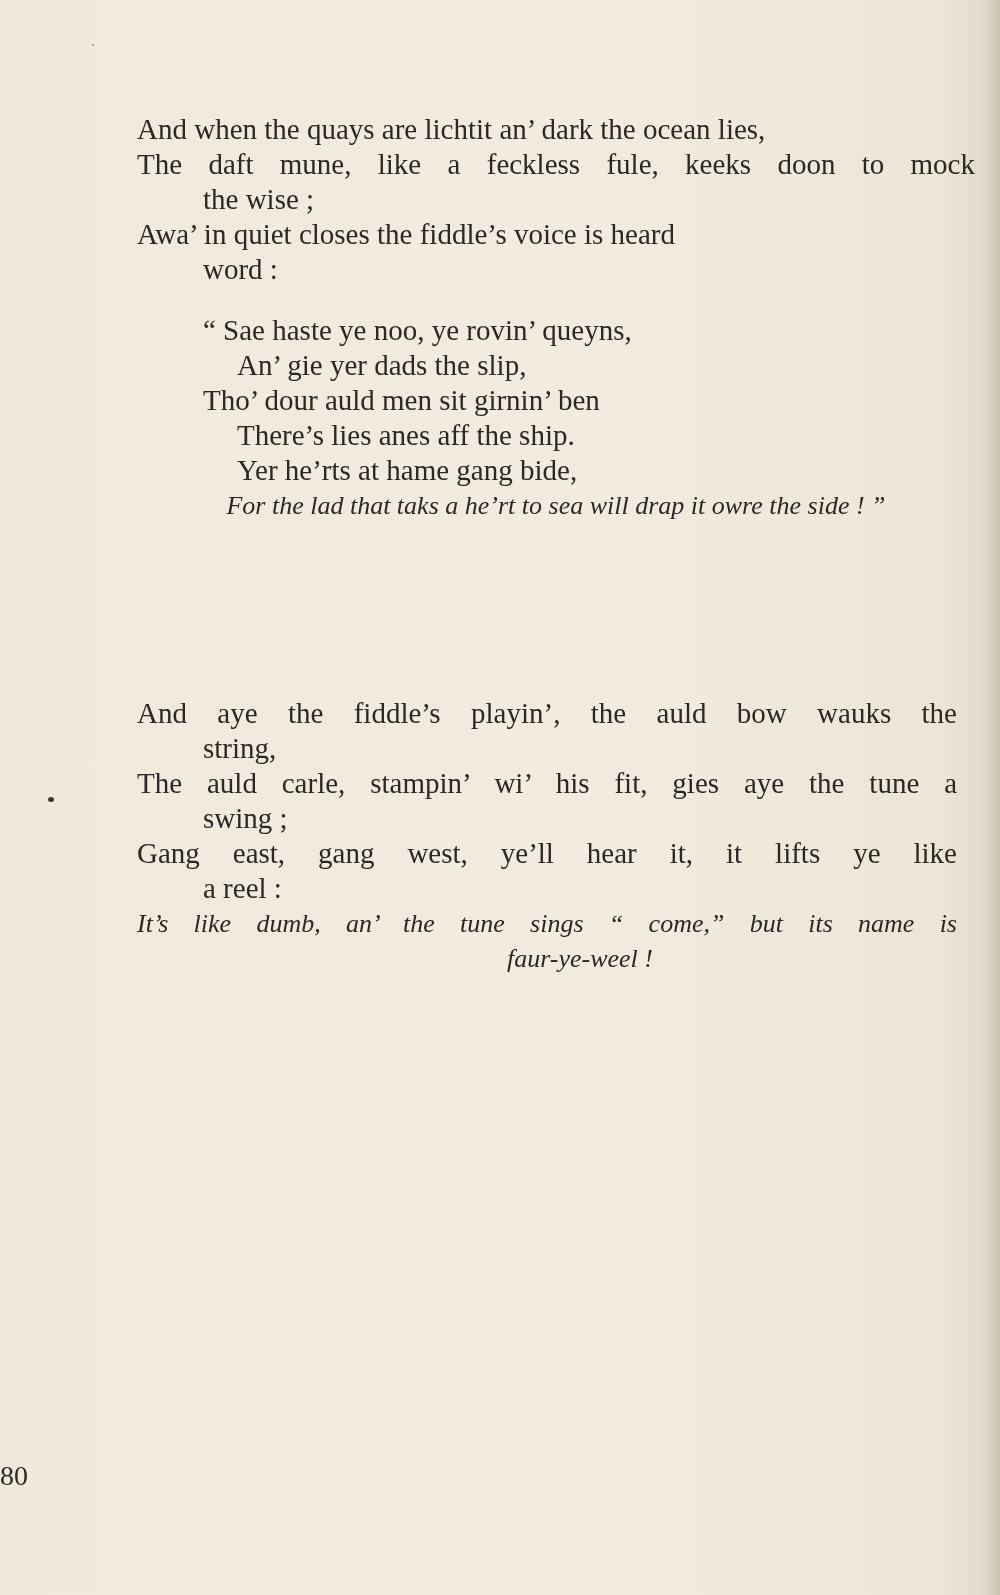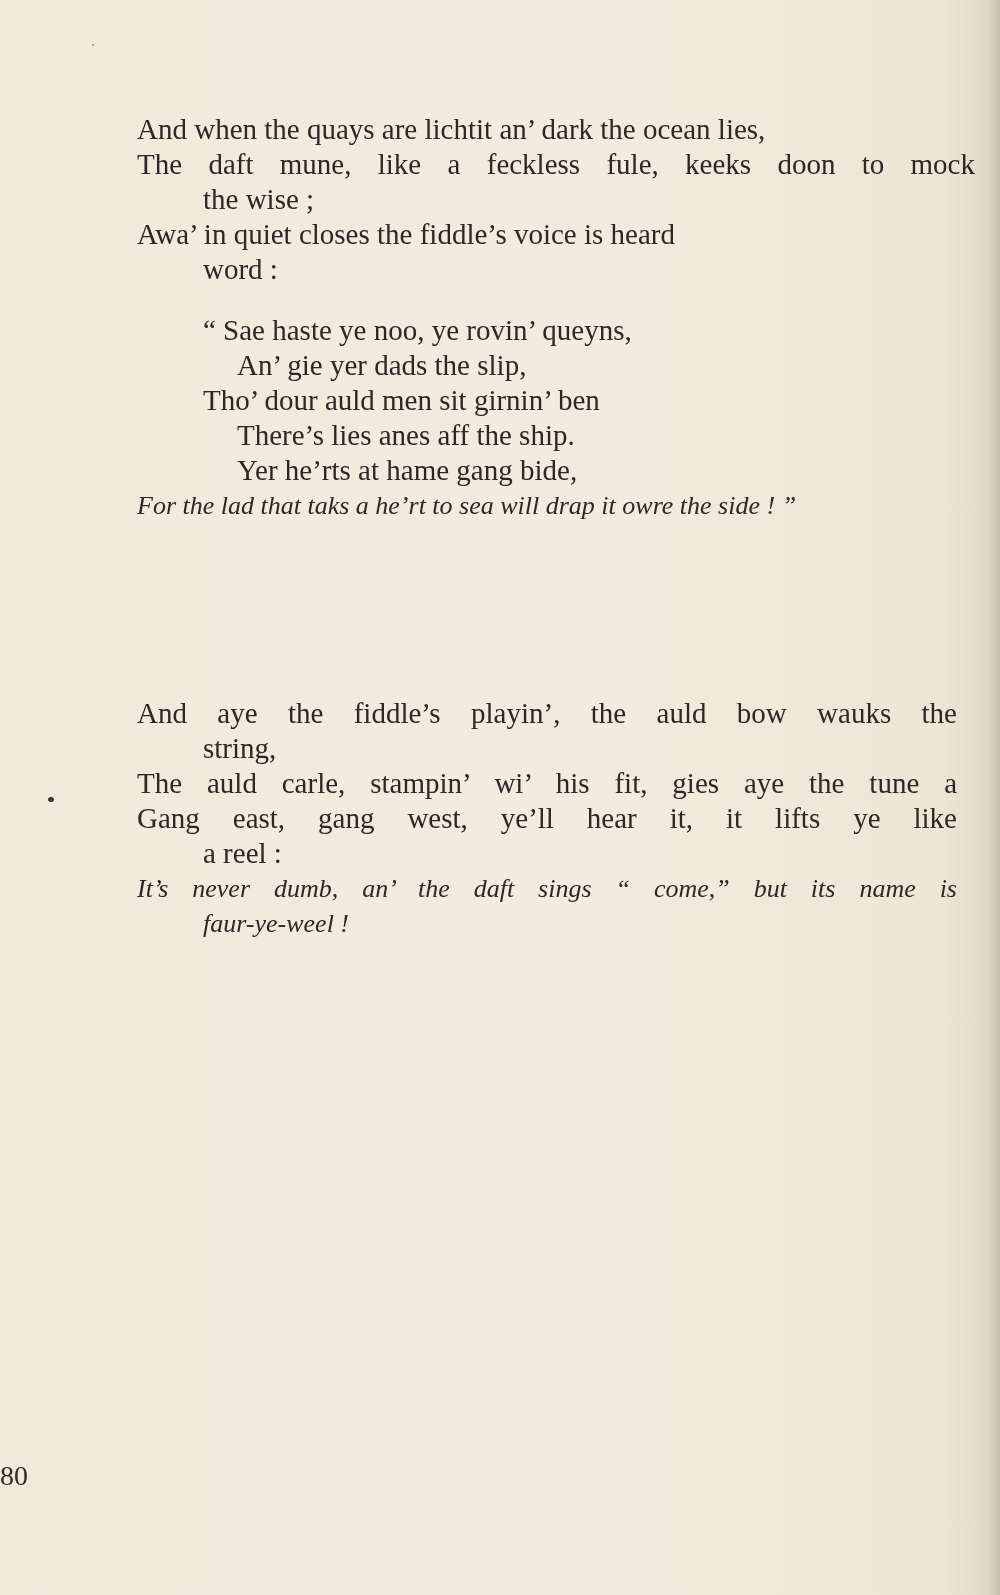--- a/index.html
+++ b/index.html
@@ -53,20 +53,21 @@
     padding-left: 66px;
   }
   .refrain {
     margin-top: 26px;
   }
   .refrain .r1 { padding-left: 66px; }
   .refrain .r2 { padding-left: 100px; }
   .italic {
     font-style: italic;
     font-size: 26px;
+    text-align: center;
   }
   .stanza2 {
     position: absolute;
     left: 137px;
     top: 696px;
     width: 820px;
   }
   .page-number {
     position: absolute;
     left: 0;
@@ -99,20 +100,21 @@
       <div class="line r2">There’s lies anes aff the ship.</div>
       <div class="line r2">Yer he’rts at hame gang bide,</div>
       <div class="line italic">For the lad that taks a he’rt to sea will drap it owre the side ! ”</div>
     </div>
   </div>
 
   <div class="stanza2">
     <div class="line justify">And aye the fiddle’s playin’, the auld bow wauks the</div>
     <div class="line cont">string,</div>
     <div class="line justify">The auld carle, stampin’ wi’ his fit, gies aye the tune a</div>
+    <div class="line cont">swing ;</div>
     <div class="line justify">Gang east, gang west, ye’ll hear it, it lifts ye like</div>
     <div class="line cont">a reel :</div>
-    <div class="line italic justify">It’s never dumb, an’ the daft sings “ come,” but its name is</div>
+    <div class="line italic justify">It’s like dumb, an’ the tune sings “ come,” but its name is</div>
     <div class="line italic cont">faur-ye-weel !</div>
   </div>
 
   <div class="page-number">80</div>
 </div>
 
 </body></html>

